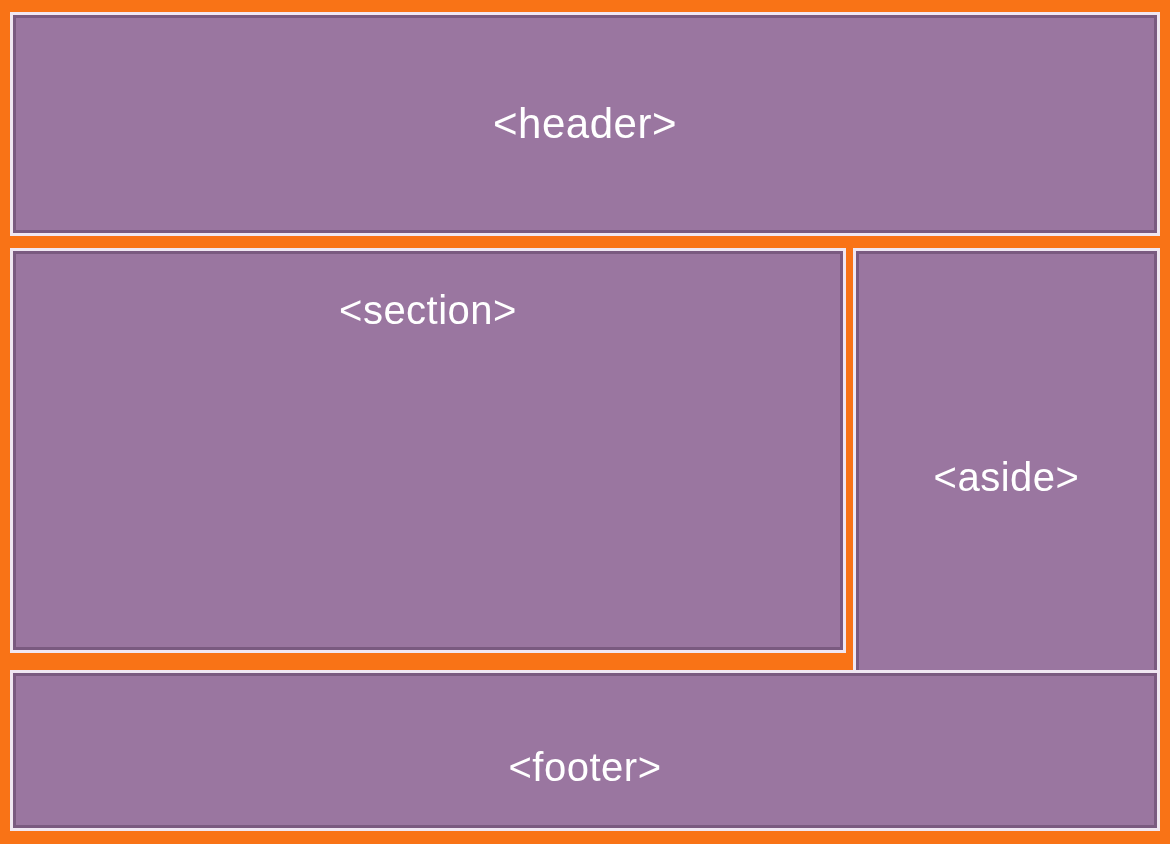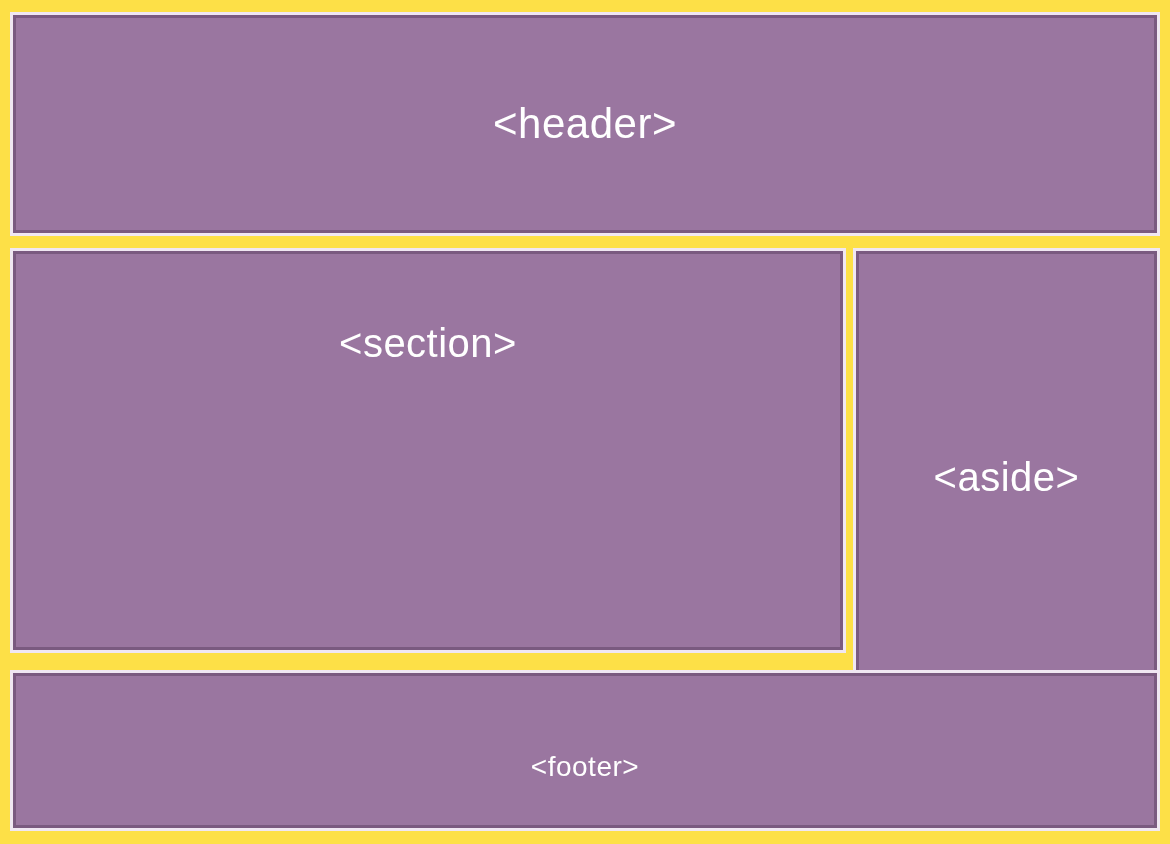--- a/index.html
+++ b/index.html
@@ -9,21 +9,21 @@
     background: #ffffff;
   }
   body {
     font-family: "Liberation Sans", "DejaVu Sans", sans-serif;
   }
 
   .diagram {
     position: relative;
     width: 1170px;
     height: 844px;
-    background: #fde047;
+    background: #f97316;
     overflow: hidden;
   }
 
   
   .box {
     position: absolute;
     box-sizing: border-box;
     background: #9a76a0;
     border: 3px solid #7a5a80;
     box-shadow: 0 0 0 3px #f0e7f2;
@@ -60,21 +60,20 @@
     height: 399px;
     display: block;           
   }
   #section-box .label {
     position: absolute;
     top: 36px;
     left: 0;
     width: 100%;
     text-align: center;
     font-size: 40px;
-    margin-top: 33px;
   }
 
   
   #article-box {
     position: absolute;
     box-sizing: border-box;
     left: 69px;               
     top: 111px;               
     width: 688px;             
     height: 265px;            
@@ -96,21 +95,21 @@
   }
   #aside-box .label { font-size: 40px; }
 
   
   #footer-box {
     left: 13px;
     top: 673px;
     width: 1144px;
     height: 155px;
   }
-  #footer-box .label { font-size: 28px; margin-top: 33px; }
+  #footer-box .label { font-size: 40px; margin-top: 33px; }
 </style>
 </head>
 <body>
 
 <div class="diagram">
 
   <div class="box" id="header-box">
     <span class="label">&lt;header&gt;</span>
   </div>
 

